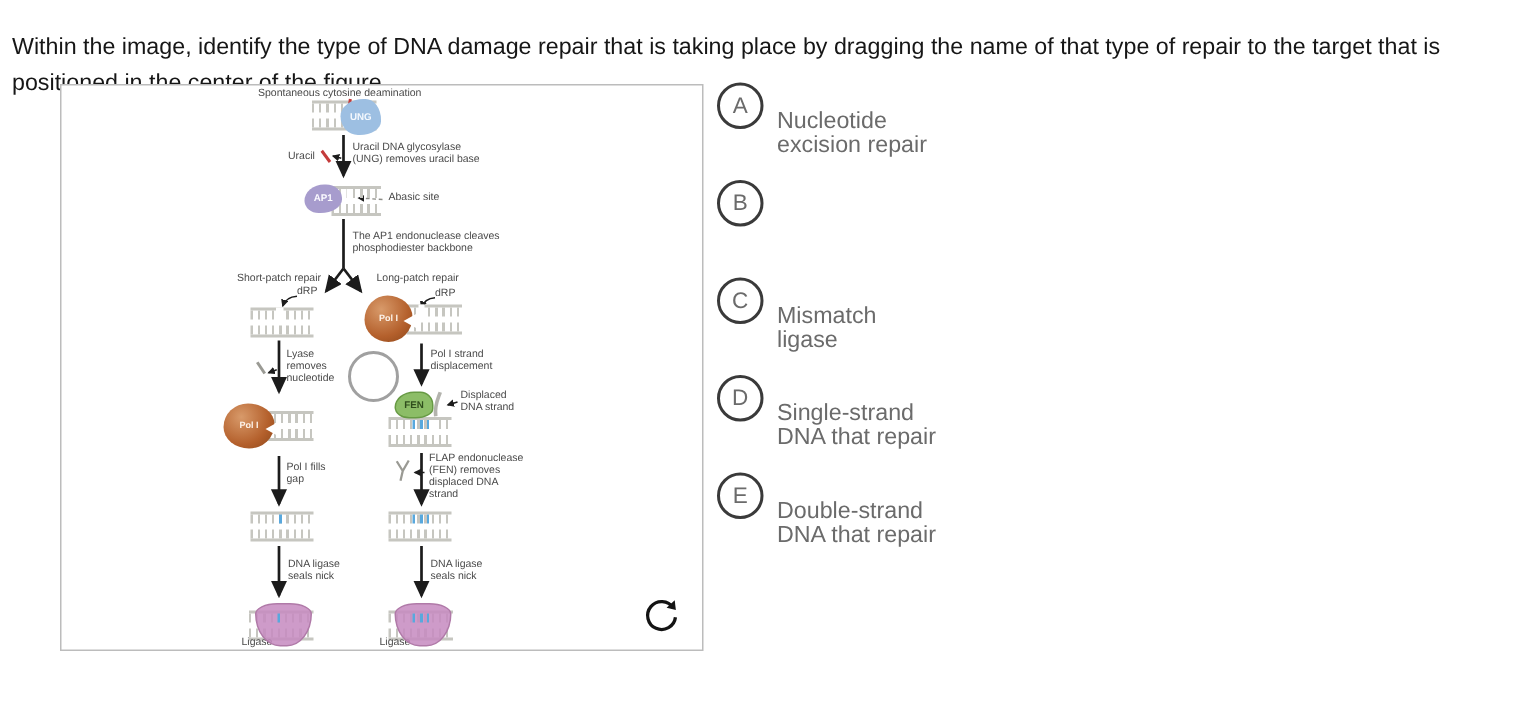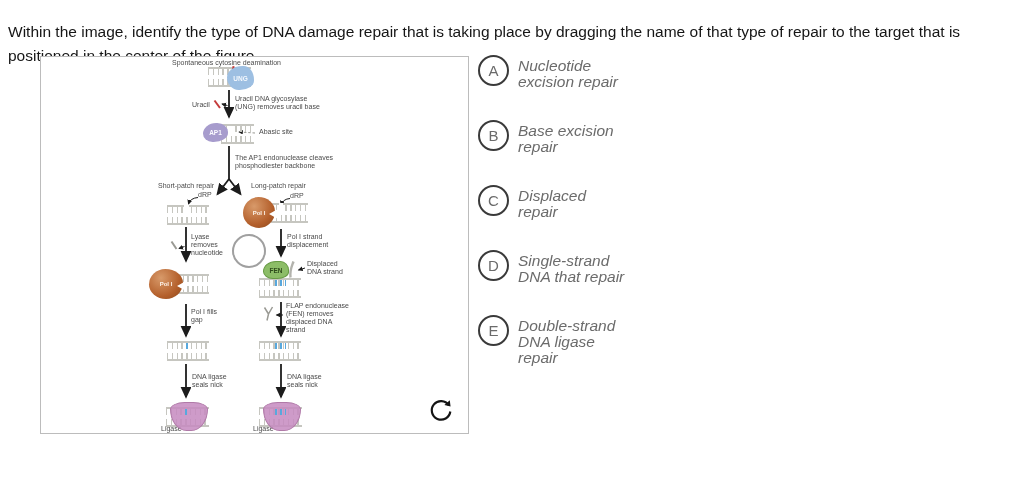--- a/index.html
+++ b/index.html
@@ -34,21 +34,21 @@
 
   
   .target-circle{position:absolute;z-index:6;width:30px;height:30px;border:2px solid #a0a0a0;border-radius:50%;background:#fff;}
 
   .refresh-btn{position:absolute;z-index:6;width:28px;height:28px;background:none;border:none;padding:0;cursor:pointer;}
 
   
   .options{position:absolute;left:478px;top:55px;}
   .option{position:absolute;left:0;display:flex;align-items:flex-start;gap:9px;cursor:grab;}
   .opt-circle{flex:0 0 auto;width:27px;height:27px;border:2.5px solid #3a3a3a;border-radius:50%;display:flex;align-items:center;justify-content:center;font-size:15px;color:#6b6b6b;background:#fff;}
-  .opt-label{width:110px;font-size:15.5px;line-height:16px;color:#6b6b6b;margin-top:3px;font-style:italic;}
+  .opt-label{width:110px;font-size:15.5px;line-height:16px;color:#6b6b6b;margin-top:18px;}
 </style>
 </head>
 <body>
 
 <p class="instruction">Within the image, identify the type of DNA damage repair that is taking place by dragging the name of that type of repair to the target that is positioned in the center of the figure.</p>
 
 <div class="figure-box">
 
   <svg class="fig-svg" width="427" height="376" viewBox="0 0 427 376">
     <defs>
@@ -239,33 +239,32 @@
   <div class="option" style="top:0px;">
     <span class="opt-circle">
         <span>A</span>
       </span>
     <span class="opt-label">Nucleotide excision repair</span>
   </div>
   <div class="option" style="top:65px;">
     <span class="opt-circle">
         <span>B</span>
       </span>
-    <span class="opt-label">Base excision repair</span>
   </div>
   <div class="option" style="top:130px;">
     <span class="opt-circle">
         <span>C</span>
       </span>
-    <span class="opt-label">Displaced repair</span>
+    <span class="opt-label">Mismatch ligase</span>
   </div>
   <div class="option" style="top:195px;">
     <span class="opt-circle">
         <span>D</span>
       </span>
     <span class="opt-label">Single-strand DNA that repair</span>
   </div>
   <div class="option" style="top:260px;">
     <span class="opt-circle">
         <span>E</span>
       </span>
-    <span class="opt-label">Double-strand DNA ligase repair</span>
+    <span class="opt-label">Double-strand DNA that repair</span>
   </div>
 </div>
 
 </body></html>

